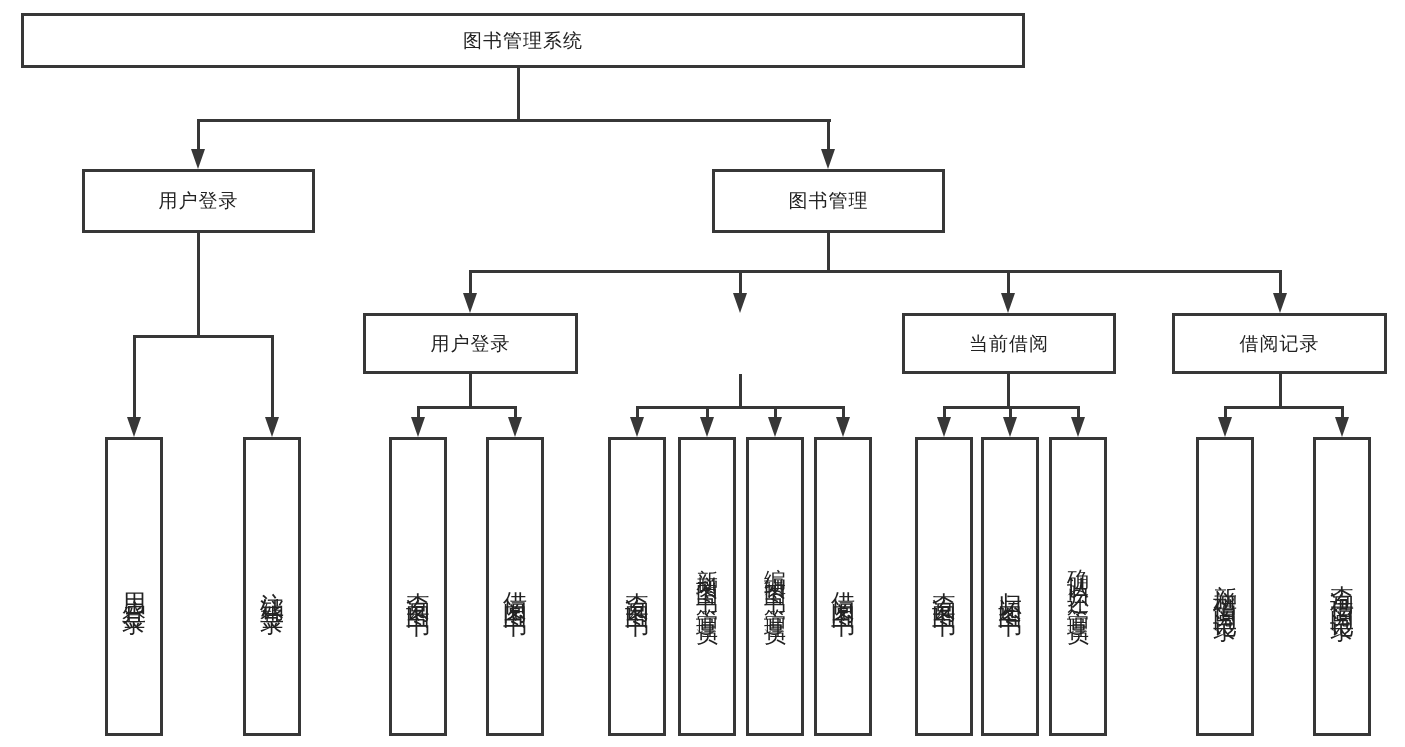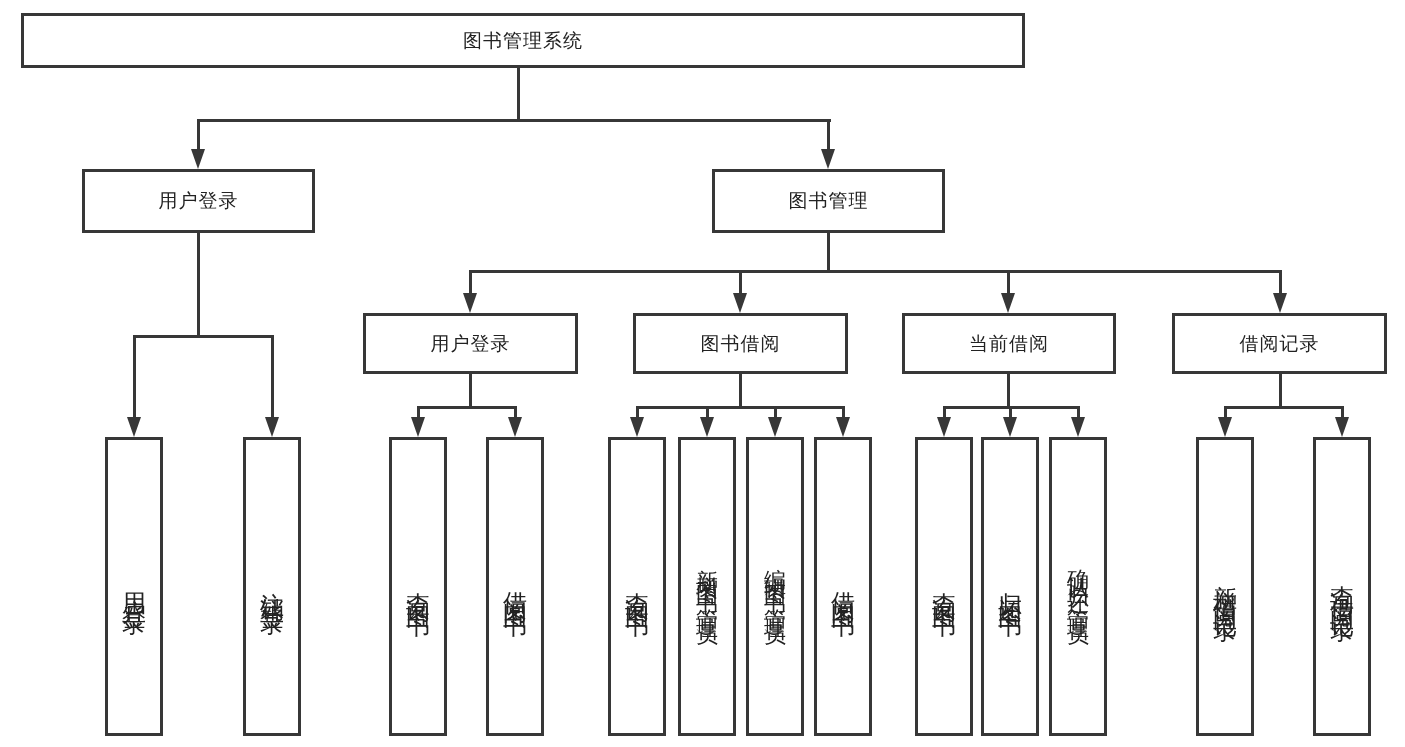--- a/index.html
+++ b/index.html
@@ -66,23 +66,20 @@
   <div class="line" style="left:739px;top:270px;width:3px;height:24px"></div>
   <div class="line" style="left:1007px;top:270px;width:3px;height:24px"></div>
   <div class="line" style="left:1279px;top:270px;width:3px;height:24px"></div>
   <div class="arrow" style="left:463px;top:293px"></div>
   <div class="arrow" style="left:733px;top:293px"></div>
   <div class="arrow" style="left:1001px;top:293px"></div>
   <div class="arrow" style="left:1273px;top:293px"></div>
 
   <div class="box" style="left:363px;top:313px;width:215px;height:61px">
     <span class="hlabel">用户登录</span>
-  </div>
-  <div class="box" style="left:633px;top:313px;width:215px;height:61px">
-    <span class="hlabel">图书借阅</span>
   </div>
   <div class="box" style="left:1172px;top:313px;width:215px;height:61px">
     <span class="hlabel">借阅记录</span>
   </div>
   <div class="box" style="left:902px;top:313px;width:214px;height:61px">
     <span class="hlabel">当前借阅</span>
   </div>
 
   <div class="line" style="left:469px;top:374px;width:3px;height:34px"></div>
   <div class="line" style="left:739px;top:374px;width:3px;height:34px"></div>

